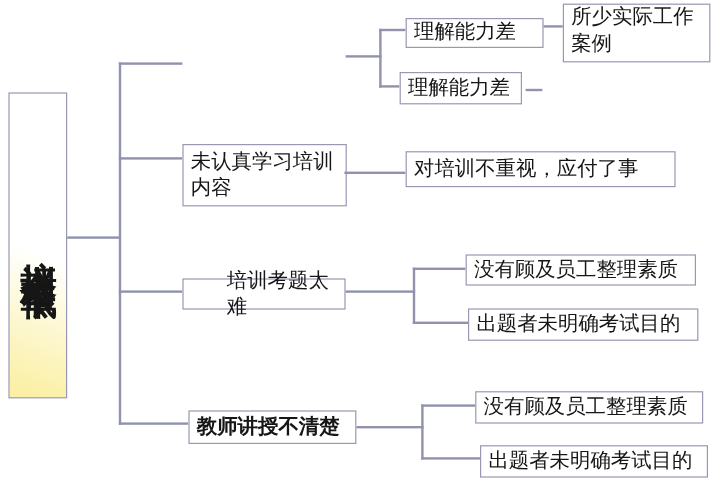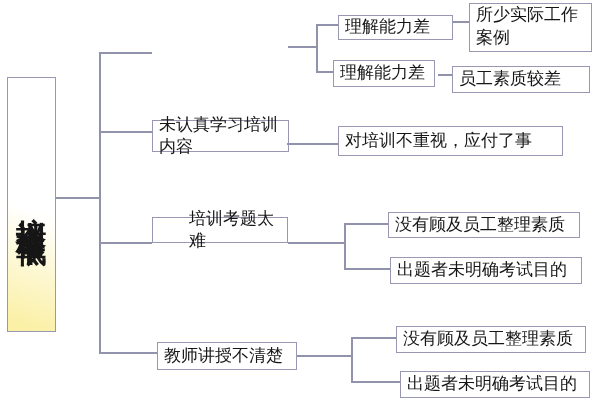--- a/index.html
+++ b/index.html
@@ -72,48 +72,45 @@
   <div class="hl" style="left:453px;top:21px;width:16px;"></div>
   <div class="node" style="left:469px;top:3px;width:123px;height:49px;font-family:Liberation Mono, monospace;">
     <span>所少实际工作
 案例</span>
   </div>
 
   <div class="node" style="left:333px;top:60px;width:102px;height:27px;">
     <span>理解能力差</span>
   </div>
   <div class="hl" style="left:438px;top:74px;width:14px;"></div>
-  <div class="node" style="left:452px;top:66px;width:138px;height:27px;">
-    <span>员工素质较差</span>
-  </div>
 
-  <div class="node" style="left:152px;top:120px;width:137px;height:32px;">
+  <div class="node" style="left:152px;top:120px;width:137px;height:52px;">
     <span>未认真学习培训
 内容</span>
   </div>
   <div class="hl" style="left:287px;top:143px;width:51px;"></div>
   <div class="node" style="left:338px;top:126px;width:225px;height:30px;">
     <span>对培训不重视，应付了事</span>
   </div>
 
-  <div class="node" style="left:152px;top:217px;width:136px;height:26px;padding-left:36px;">
+  <div class="node" style="left:152px;top:232px;width:136px;height:26px;padding-left:36px;">
     <span>培训考题太难</span>
   </div>
   <div class="hl" style="left:288px;top:242px;width:58px;"></div>
   <div class="vl" style="left:344px;top:223px;height:47px;"></div>
   <div class="hl" style="left:344px;top:223px;width:44px;"></div>
   <div class="hl" style="left:344px;top:268px;width:46px;"></div>
   <div class="node" style="left:388px;top:212px;width:192px;height:26px;">
     <span>没有顾及员工整理素质</span>
   </div>
   <div class="node" style="left:390px;top:257px;width:192px;height:27px;">
     <span>出题者未明确考试目的</span>
   </div>
 
-  <div class="node" style="left:157px;top:342px;width:140px;height:28px;">
+  <div class="node" style="left:157px;top:342px;width:140px;height:28px;font-weight:bold;">
     <span>教师讲授不清楚</span>
   </div>
   <div class="hl" style="left:297px;top:355px;width:56px;"></div>
   <div class="vl" style="left:351px;top:337px;height:46px;"></div>
   <div class="hl" style="left:351px;top:337px;width:45px;"></div>
   <div class="hl" style="left:351px;top:381px;width:49px;"></div>
   <div class="node" style="left:396px;top:326px;width:190px;height:27px;">
     <span>没有顾及员工整理素质</span>
   </div>
   <div class="node" style="left:400px;top:371px;width:190px;height:27px;">

